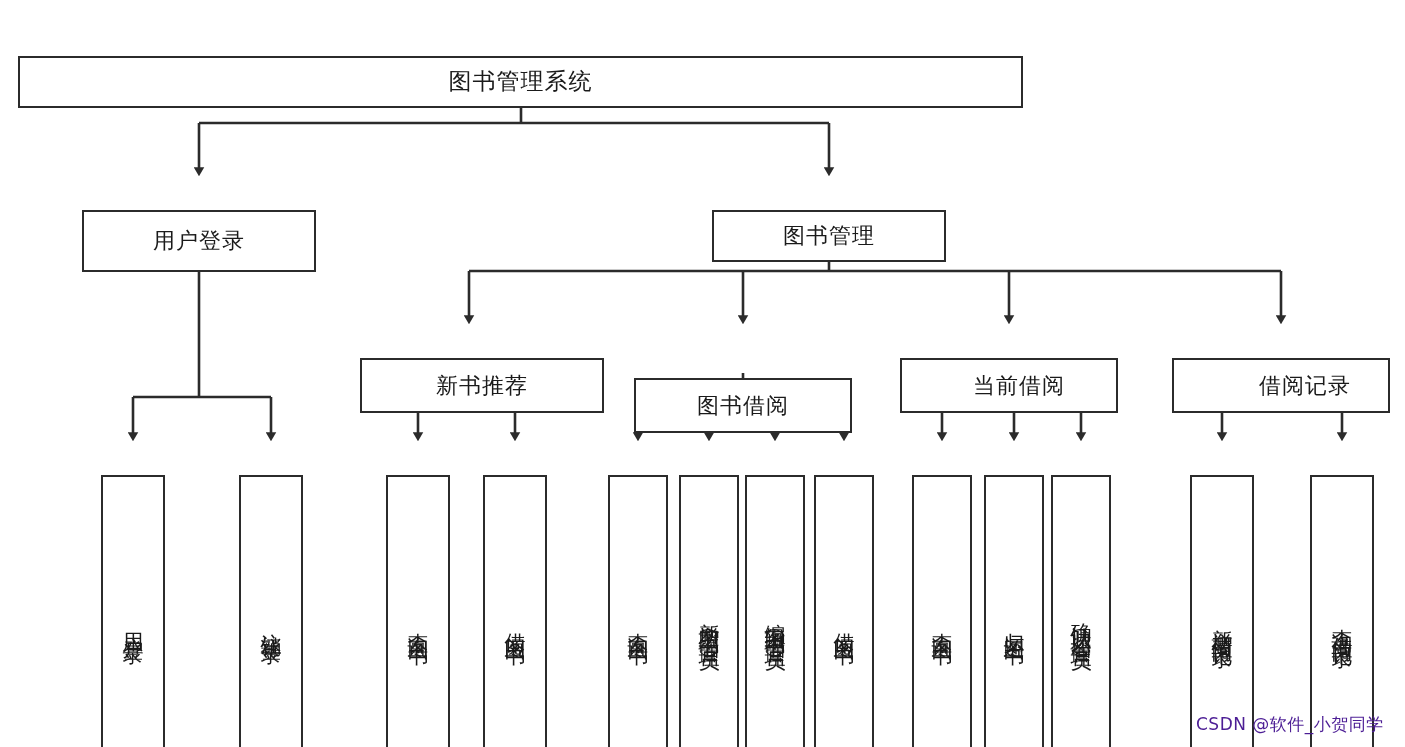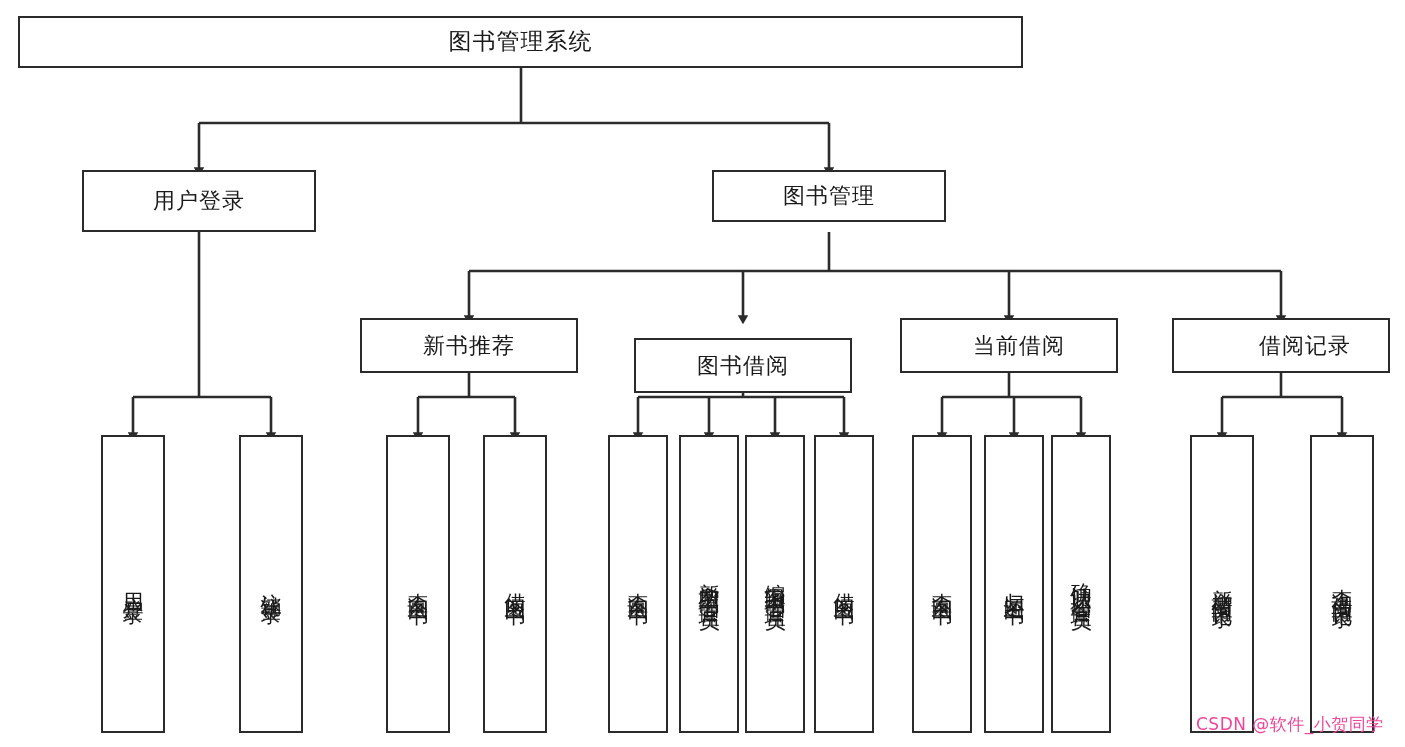--- a/index.html
+++ b/index.html
@@ -28,20 +28,21 @@
   }
   .node {
     position: absolute;
     box-sizing: border-box;
     border: 2px solid #2b2b2b;
     background: #ffffff;
     display: flex;
     align-items: center;
     justify-content: center;
     color: #1a1a1a;
+    margin-top: 40px;
   }
   .node-label {
     display: block;
     text-align: center;
     line-height: 1.18;
     color: #1a1a1a;
   }
   
   .node.horiz .node-label {
     font-size: 22px;
@@ -60,21 +61,21 @@
     writing-mode: vertical-rl;
     text-orientation: upright;
     font-size: 21px;
     line-height: 1.05;
     letter-spacing: 4px;
     white-space: nowrap;
     max-height: 268px;
   }
   .watermark {
     position: absolute;
-    color: #ec4899;
+    color: #4c1d95;
     font-size: 17px;
     white-space: nowrap;
     letter-spacing: 0.5px;
     font-family: "DejaVu Sans", "Liberation Sans", sans-serif;
   }
 </style>
 </head>
 <body>
 
 <div id="canvas">
@@ -125,21 +126,21 @@
   <div id="node-layer">
       <div class="node horiz root" style="left: 18px; top: 16px; width: 1005px; height: 52px;">
         <span class="node-label">图书管理系统</span>
       </div>
       <div class="node horiz" style="left: 82px; top: 170px; width: 234px; height: 62px;">
         <span class="node-label">用户登录</span>
       </div>
       <div class="node horiz" style="left: 712px; top: 170px; width: 234px; height: 52px;">
         <span class="node-label">图书管理</span>
       </div>
-      <div class="node horiz" style="left: 360px; top: 318px; width: 218px; height: 55px;">
+      <div class="node horiz" style="left: 360px; top: 318px; width: 244px; height: 55px;">
         <span class="node-label">新书推荐</span>
       </div>
       <div class="node horiz" style="left: 634px; top: 338px; width: 218px; height: 55px;">
         <span class="node-label">图书借阅</span>
       </div>
       <div class="node horiz" style="left: 900px; top: 318px; width: 218px; height: 55px; padding-left: 20px;">
         <span class="node-label">当前借阅</span>
       </div>
       <div class="node horiz" style="left: 1172px; top: 318px; width: 218px; height: 55px; padding-left: 48px;">
         <span class="node-label">借阅记录</span>

